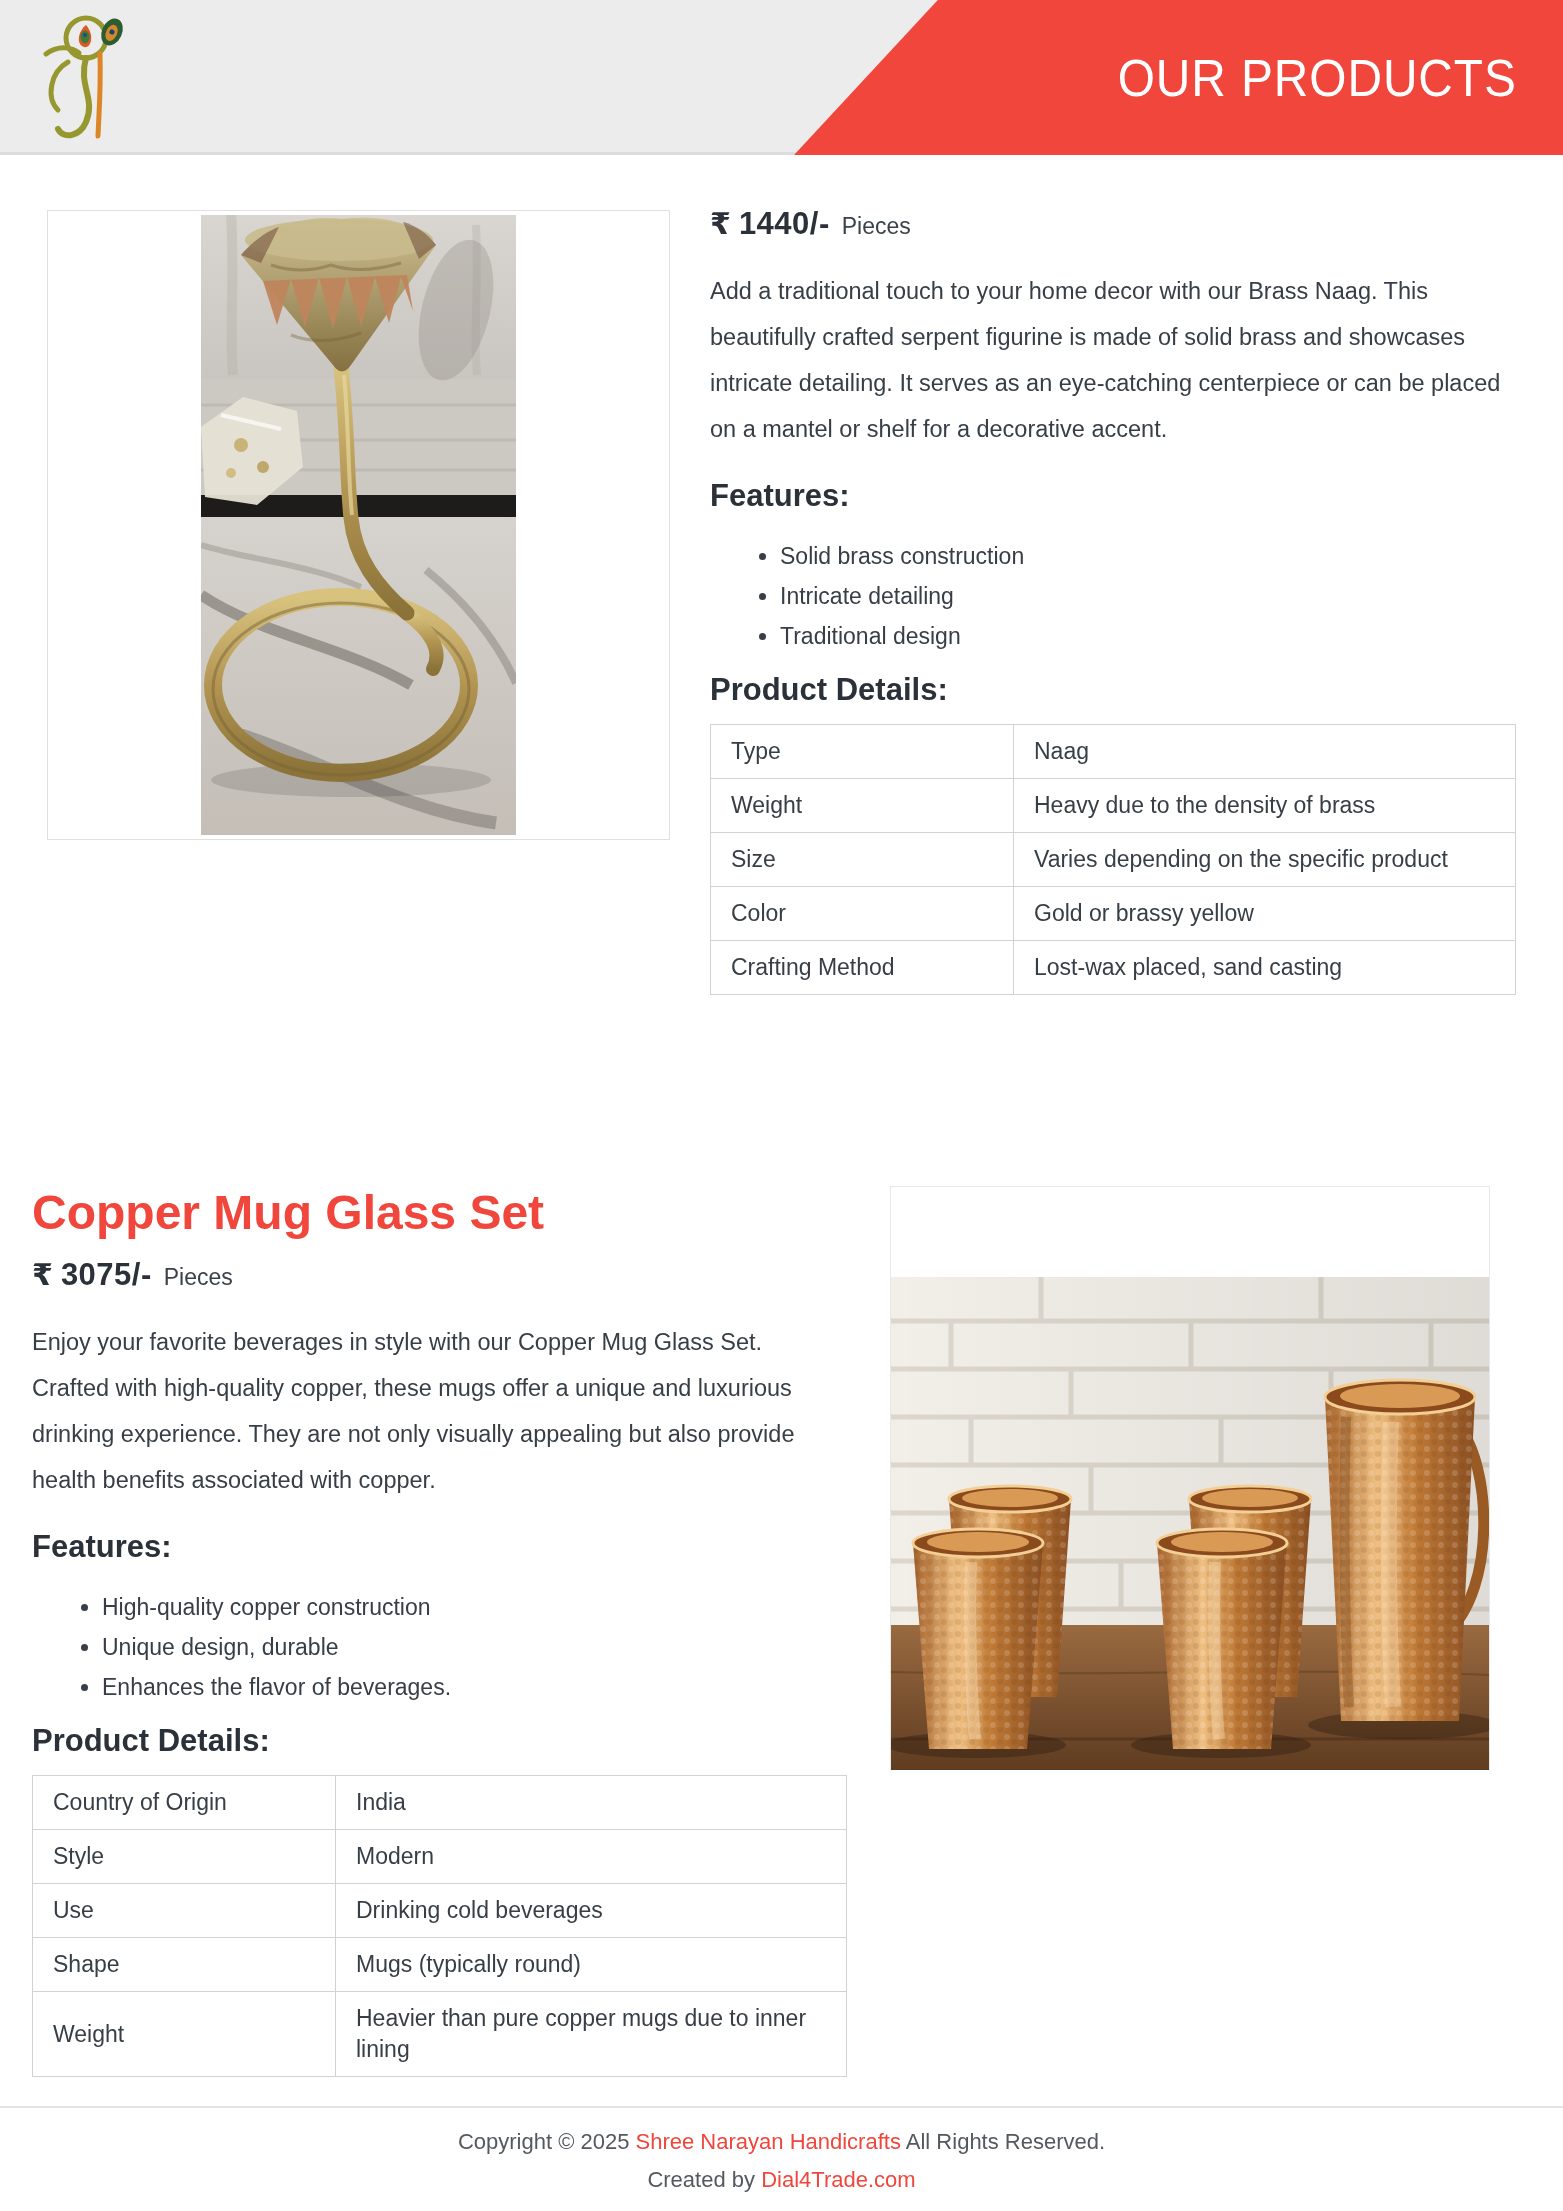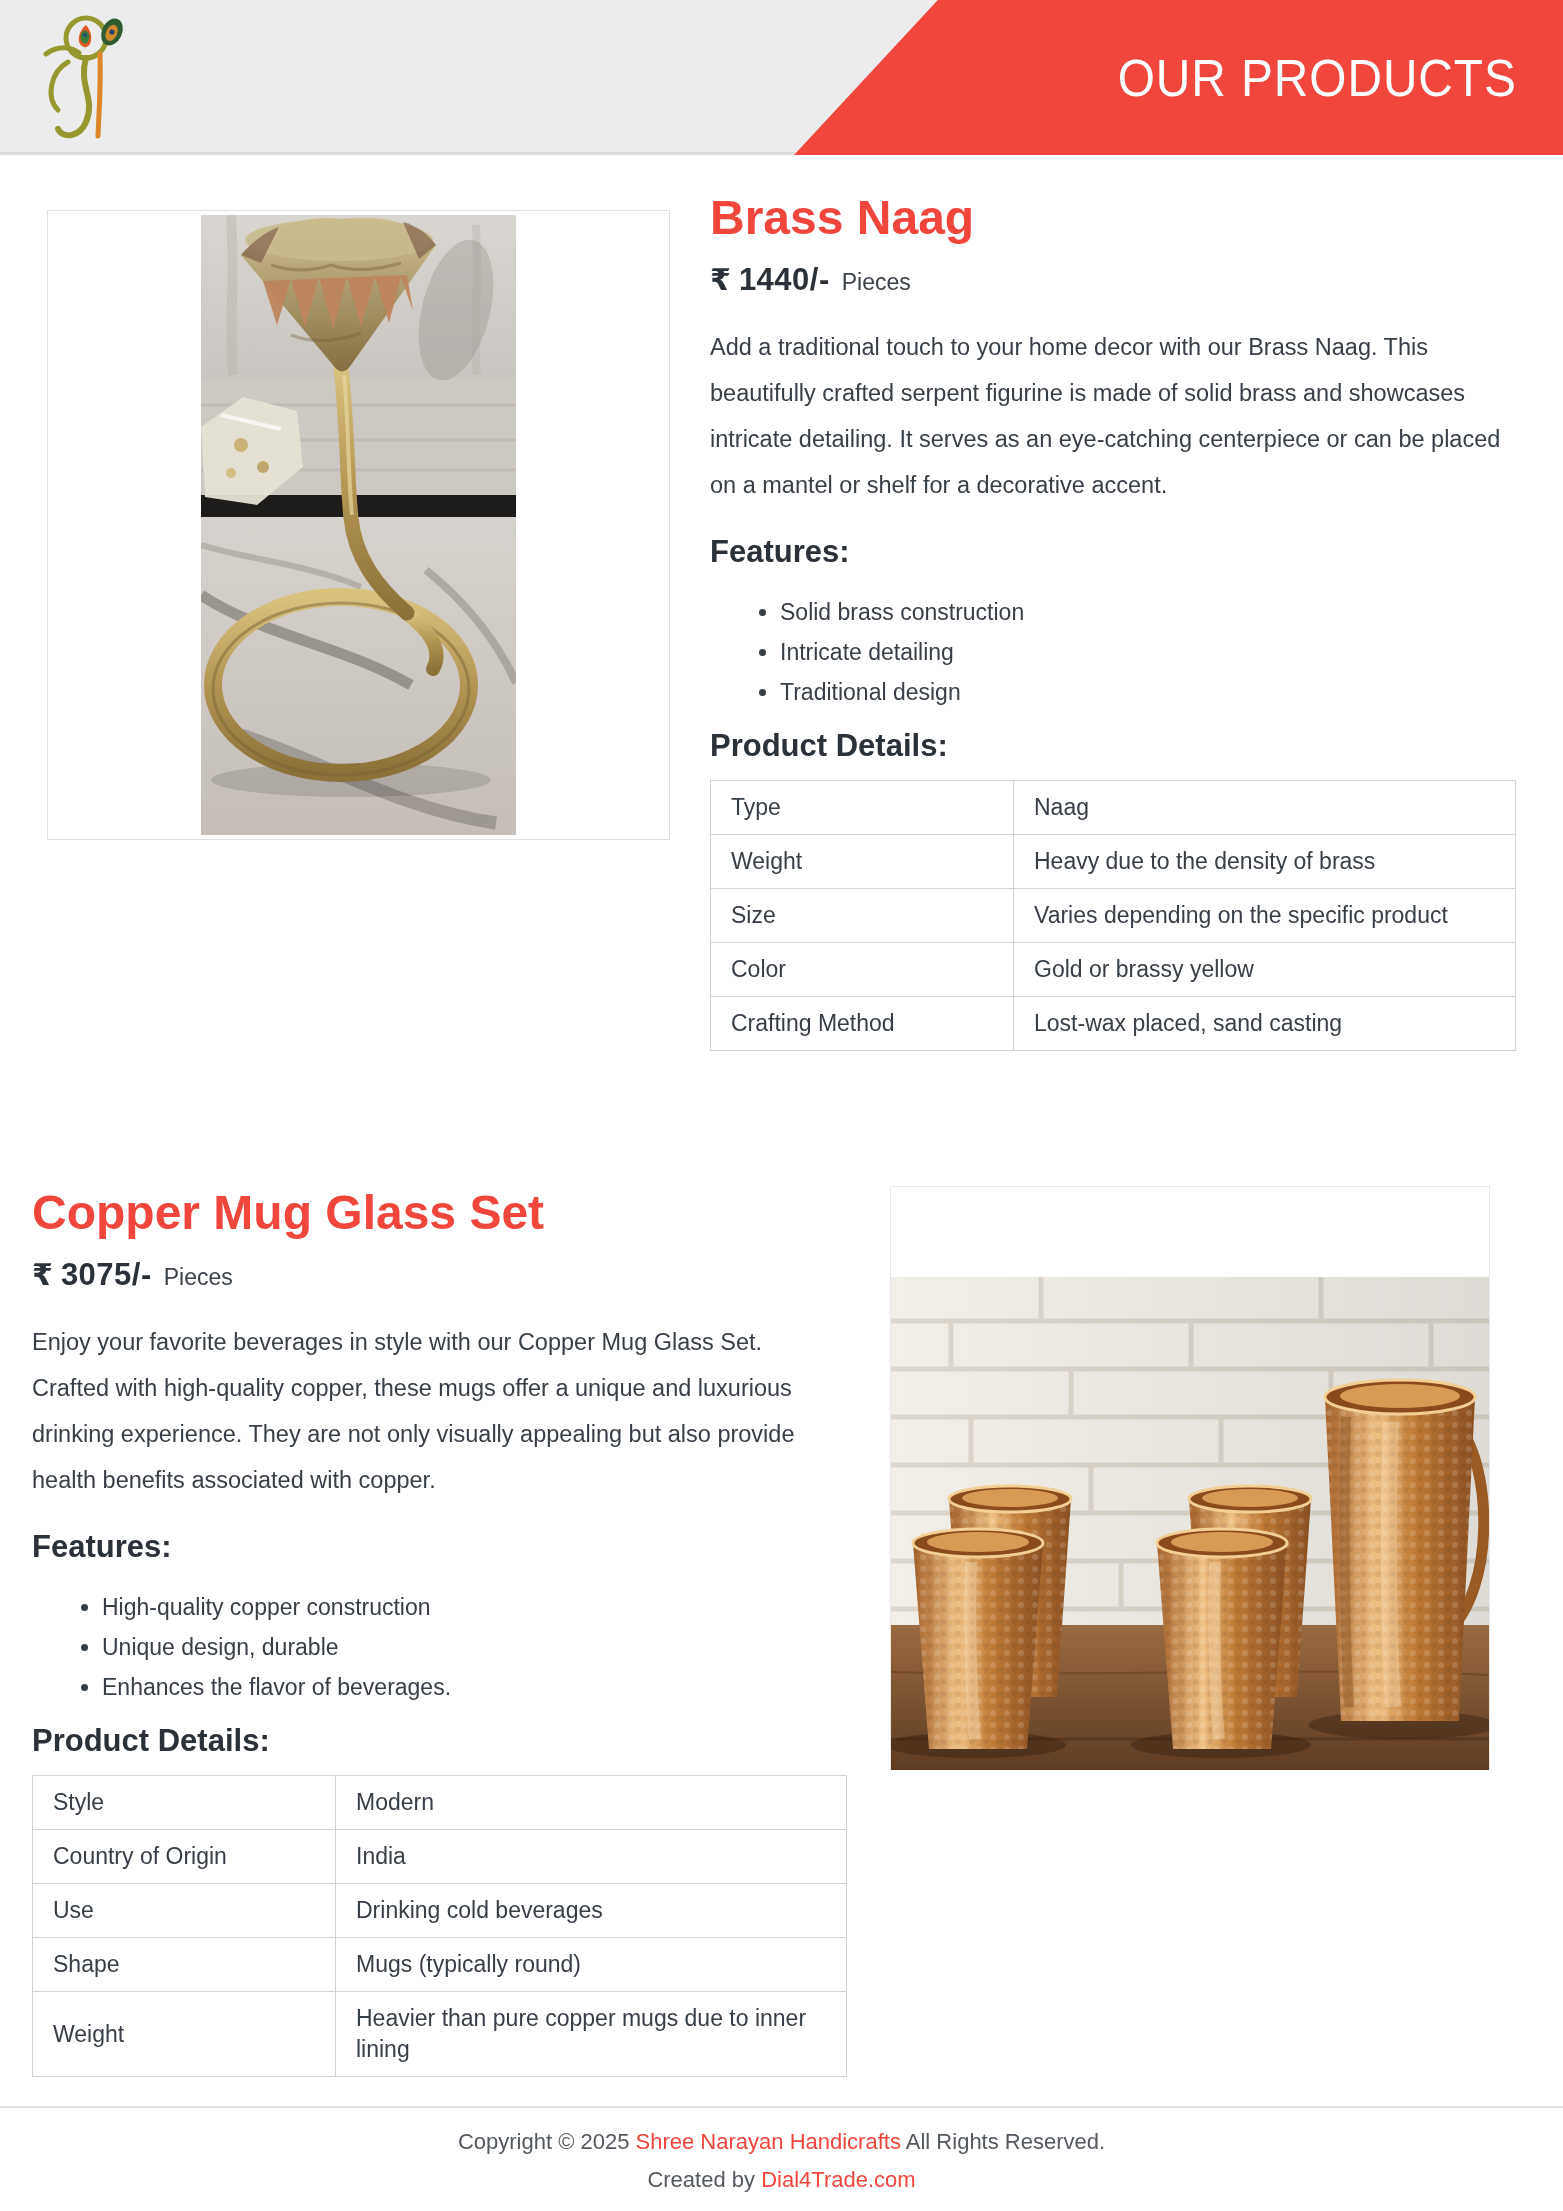--- a/index.html
+++ b/index.html
@@ -139,21 +139,20 @@
       <ellipse cx="138" cy="25" rx="94" ry="21" fill="#c8ba8c" opacity="0.9"></ellipse>
       <path d="M40 40 C52 26 66 16 78 12 L60 48 Z" fill="#6b4a38" opacity="0.55"></path>
       <path d="M235 30 C226 18 214 10 202 7 L218 44 Z" fill="#6b4a38" opacity="0.55"></path>
       <path d="M62 66 L76 110 L90 64 L104 112 L118 62 L132 114 L146 62 L160 112 L174 62 L188 108 L200 62 L212 96 L206 60 Z" fill="#bf855c" opacity="0.95"></path>
       <path d="M70 50 Q100 60 130 50 Q160 60 200 48" stroke="#6e5c32" stroke-width="3" fill="none" opacity="0.4"></path>
       <path d="M90 120 Q120 132 160 118" stroke="#6e5c32" stroke-width="3" fill="none" opacity="0.35"></path>
     </svg>
   </div>
 
   <div class="text-col-1">
-    <h1 class="product-title">Brass Naag</h1>
     <div class="price-line">
       <span class="rupee">₹</span>
       <span class="amount">1440/-</span>
       <span class="unit">Pieces</span>
     </div>
     <p class="descr">Add a traditional touch to your home decor with our Brass Naag. This beautifully crafted serpent figurine is made of solid brass and showcases intricate detailing. It serves as an eye-catching centerpiece or can be placed on a mantel or shelf for a decorative accent.</p>
     <div class="features-label">Features:</div>
     <ul class="features-list">
       <li>Solid brass construction</li>
       <li>Intricate detailing</li>
@@ -197,26 +196,26 @@
     <div class="features-label">Features:</div>
     <ul class="features-list">
       <li>High-quality copper construction</li>
       <li>Unique design, durable</li>
       <li>Enhances the flavor of beverages.</li>
     </ul>
     <h2 class="details-label">Product Details:</h2>
     <table class="details-table">
       <tbody>
         <tr>
+          <td class="k">Country of Origin</td>
+          <td>India</td>
+        </tr>
+        <tr>
           <td class="k">Style</td>
           <td>Modern</td>
-        </tr>
-        <tr>
-          <td class="k">Country of Origin</td>
-          <td>India</td>
         </tr>
         <tr>
           <td class="k">Use</td>
           <td>Drinking cold beverages</td>
         </tr>
         <tr>
           <td class="k">Shape</td>
           <td>Mugs (typically round)</td>
         </tr>
         <tr>

